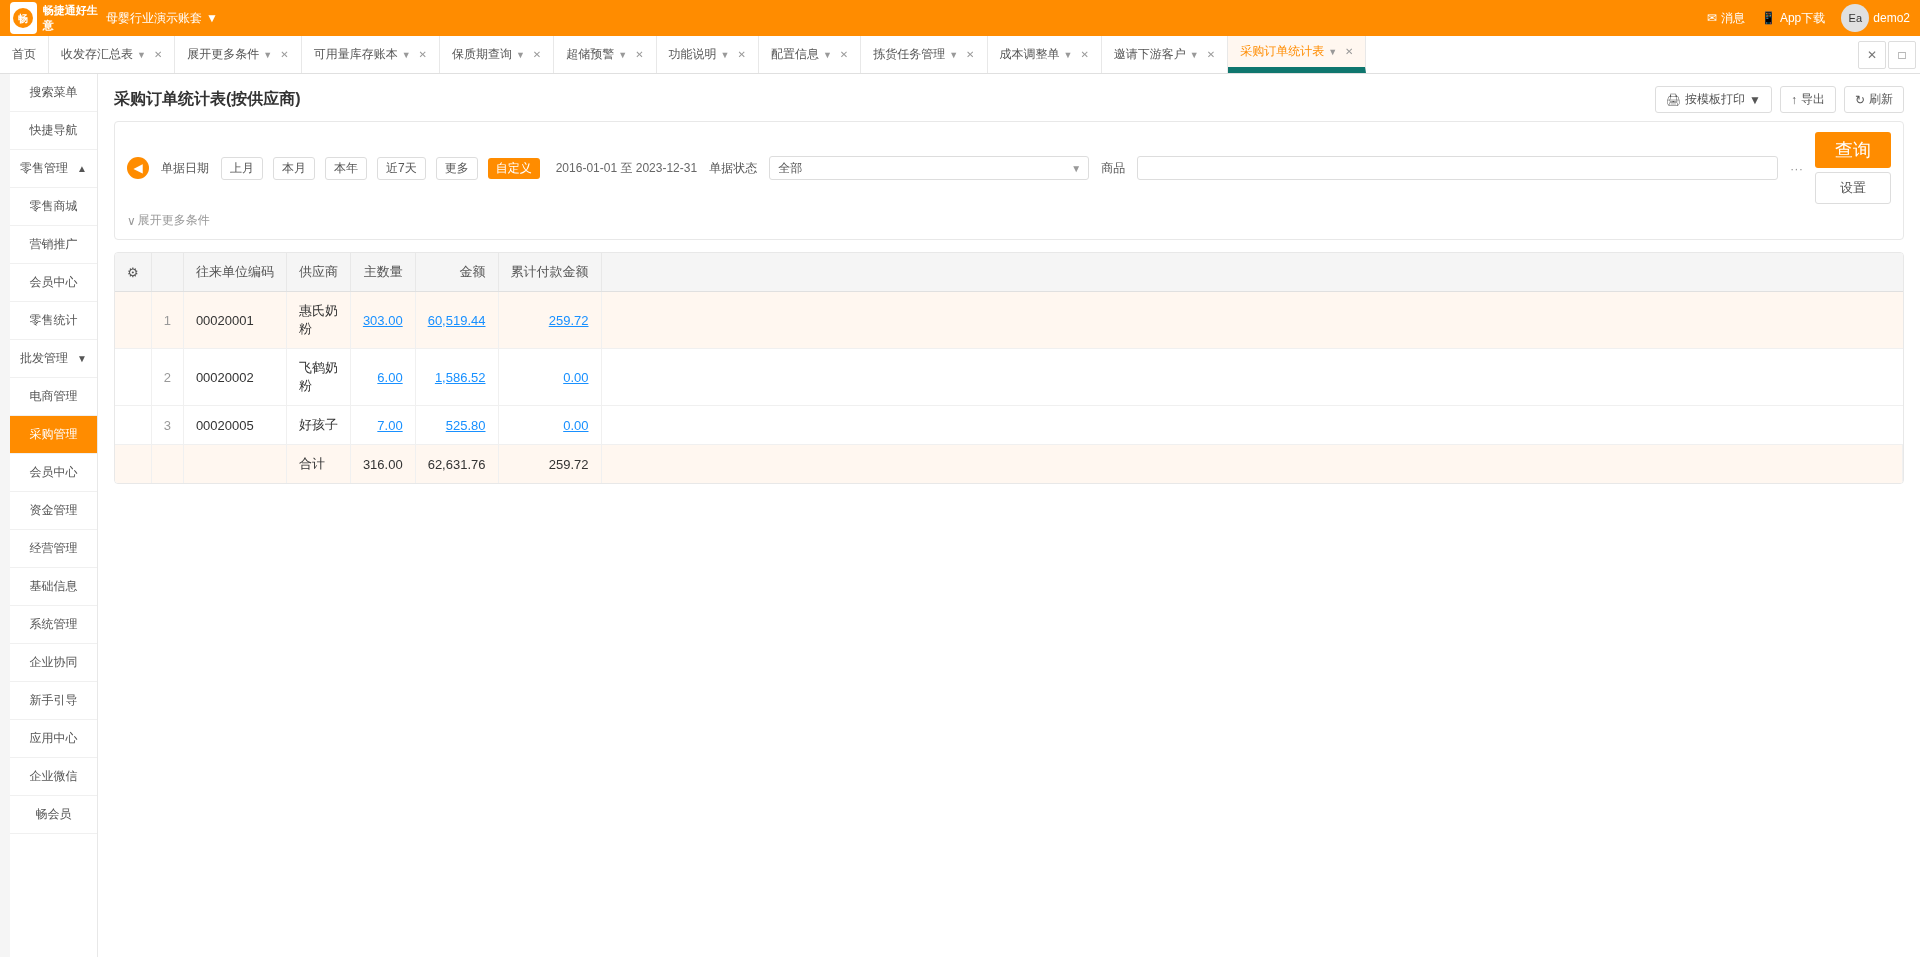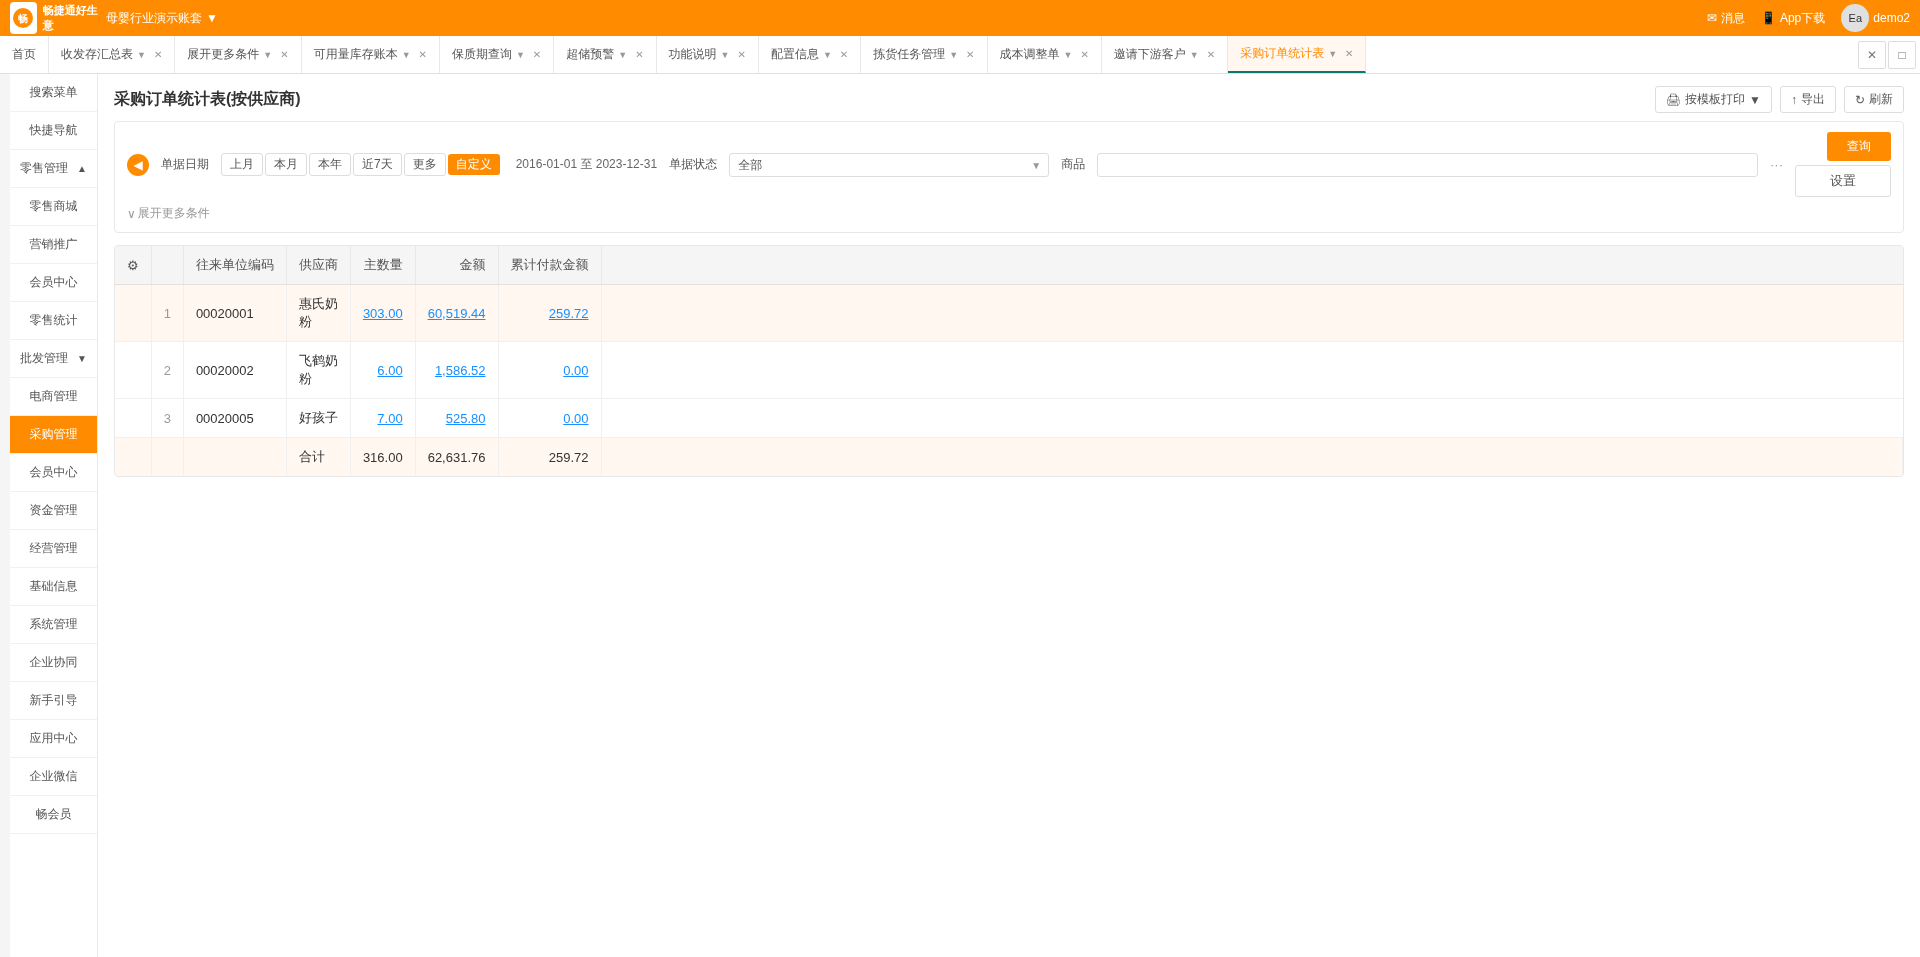--- a/index.html
+++ b/index.html
@@ -13,21 +13,21 @@
     .logo-text { color: #fff; font-size: 11px; font-weight: bold; }
     .workspace-selector { display: flex; align-items: center; gap: 4px; color: #fff; font-size: 12px; margin-left: 8px; cursor: pointer; flex: 1; }
     .workspace-selector span { font-size: 12px; }
     .top-right { display: flex; align-items: center; gap: 16px; margin-left: auto; }
     .top-right-item { display: flex; align-items: center; gap: 4px; color: #fff; font-size: 12px; cursor: pointer; }
     .avatar { width: 28px; height: 28px; border-radius: 50%; background: #e0e0e0; display: flex; align-items: center; justify-content: center; font-size: 11px; color: #333; }
 
     
     .nav-bar { display: flex; align-items: center; background: #fff; border-bottom: 1px solid #e0e0e0; height: 38px; overflow: hidden; }
     .nav-tab { display: flex; align-items: center; padding: 0 12px; height: 100%; font-size: 12px; color: #555; cursor: pointer; border-right: 1px solid #e8e8e8; white-space: nowrap; gap: 4px; position: relative; }
-    .nav-tab.active { background: #fff7f0; color: #ff8c00; border-bottom: 2px solid #0f766e; }
+    .nav-tab.active { background: #fff7f0; color: #ff8c00; border-bottom: 6px solid #0f766e; }
     .nav-tab .close-x { font-size: 10px; color: #999; margin-left: 4px; }
     .nav-tab .dropdown-arrow { font-size: 9px; color: #999; }
     .nav-home { background: #fff; color: #555; }
     .nav-end-controls { margin-left: auto; display: flex; align-items: center; padding-right: 4px; }
     .nav-end-btn { width: 28px; height: 28px; display: flex; align-items: center; justify-content: center; cursor: pointer; color: #777; border: 1px solid #ddd; margin-left: 2px; border-radius: 2px; font-size: 12px; }
 
     
     .main-area { display: flex; flex: 1; overflow: hidden; padding-left: 10px; }
 
     
@@ -46,31 +46,31 @@
     .header-actions { display: flex; align-items: center; gap: 8px; }
     .btn-print { display: flex; align-items: center; gap: 4px; border: 1px solid #ddd; border-radius: 3px; padding: 4px 10px; cursor: pointer; font-size: 12px; color: #555; background: #fff; }
     .btn-export { display: flex; align-items: center; gap: 4px; border: 1px solid #ddd; border-radius: 3px; padding: 4px 10px; cursor: pointer; font-size: 12px; color: #555; background: #fff; }
     .btn-refresh { display: flex; align-items: center; gap: 4px; border: 1px solid #ddd; border-radius: 3px; padding: 4px 10px; cursor: pointer; font-size: 12px; color: #555; background: #fff; }
 
     
     .filter-bar { background: #fff; border: 1px solid #e8e8e8; margin: 0 16px; border-radius: 4px; padding: 10px 12px; }
     .filter-row { display: flex; align-items: center; gap: 12px; flex-wrap: wrap; }
     .filter-toggle-btn { width: 22px; height: 22px; background: #ff8c00; color: #fff; border-radius: 50%; display: flex; align-items: center; justify-content: center; cursor: pointer; font-size: 12px; flex-shrink: 0; }
     .filter-label { font-size: 12px; color: #555; white-space: nowrap; }
-    .filter-date-btns { display: flex; gap: 2px; align-items: center; }
+    .filter-date-btns { display: flex; gap: 10px; align-items: center; }
     .date-btn { padding: 2px 8px; border: 1px solid #ddd; border-radius: 3px; font-size: 12px; cursor: pointer; color: #555; background: #fff; }
     .date-custom { background: #ff8c00; color: #fff; border-color: #ff8c00; border-radius: 3px; padding: 2px 8px; font-size: 12px; }
     .date-range { font-size: 12px; color: #666; margin-left: 4px; }
     .filter-select { flex: 1; max-width: 320px; position: relative; }
     .filter-select select { width: 100%; border: 1px solid #ddd; border-radius: 3px; padding: 4px 8px; font-size: 12px; color: #555; background: #fff; appearance: none; cursor: pointer; }
     .filter-select-arrow { position: absolute; right: 8px; top: 50%; transform: translateY(-50%); font-size: 10px; color: #999; pointer-events: none; }
     .filter-goods { flex: 1; }
     .filter-goods input { width: 100%; border: 1px solid #ddd; border-radius: 3px; padding: 4px 8px; font-size: 12px; color: #555; }
     .filter-more-btn { font-size: 12px; color: #999; cursor: pointer; display: flex; align-items: center; gap: 2px; margin: 0 auto; margin-top: 8px; }
-    .btn-query { background: #ff8c00; color: #fff; border: none; border-radius: 3px; padding: 6px 20px; font-size: 12px; cursor: pointer; margin-left: 32px; }
+    .btn-query { background: #ff8c00; color: #fff; border: none; border-radius: 3px; padding: 6px 20px; font-size: 18px; cursor: pointer; }
     .btn-settings { background: #fff; color: #555; border: 1px solid #ddd; border-radius: 3px; padding: 6px 14px; font-size: 13px; cursor: pointer; }
     .query-actions { display: flex; flex-direction: column; gap: 4px; margin-left: auto; flex-shrink: 0; }
 
     
     .table-container { margin: 12px 16px 0; border: 1px solid #e8e8e8; border-radius: 4px; overflow: hidden; }
     table { width: 100%; border-collapse: collapse; font-size: 13px; }
     thead tr { background: #f5f5f5; }
     thead th { padding: 10px 12px; text-align: left; font-weight: 500; color: #555; border-bottom: 1px solid #e0e0e0; border-right: 1px solid #e8e8e8; white-space: nowrap; }
     thead th:last-child { border-right: none; }
     tbody tr { border-bottom: 1px solid #f0f0f0; }

